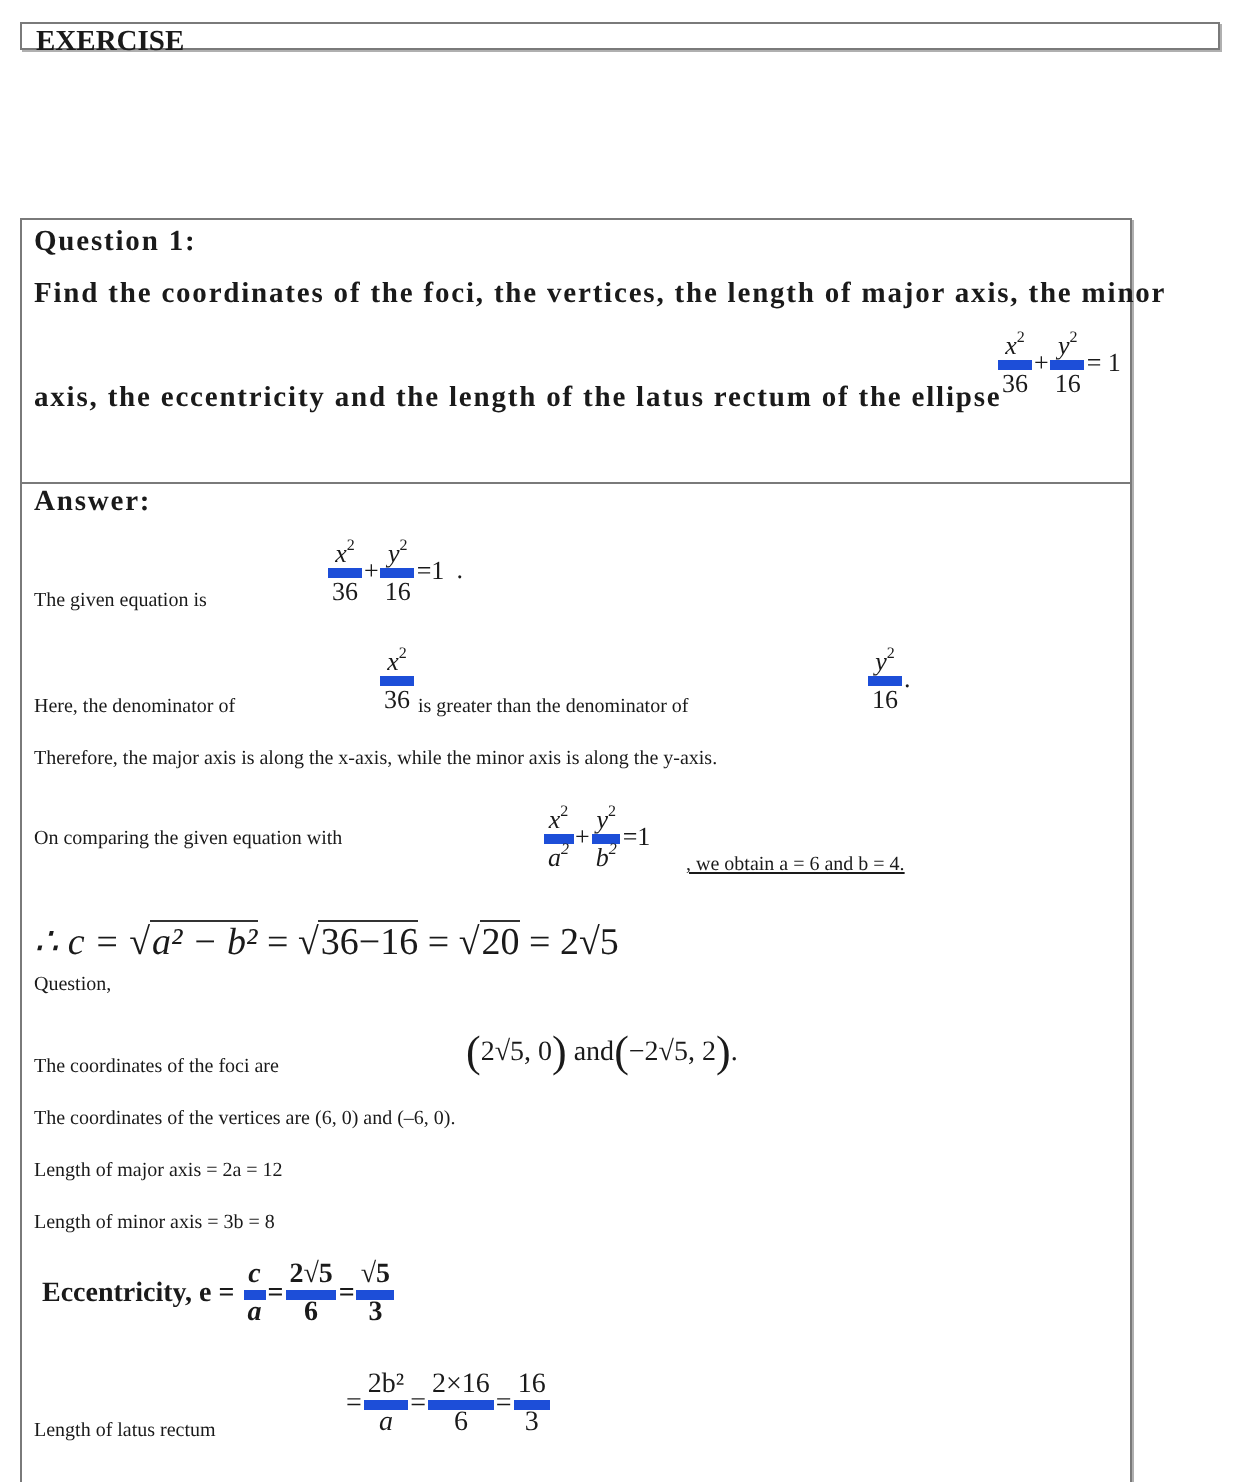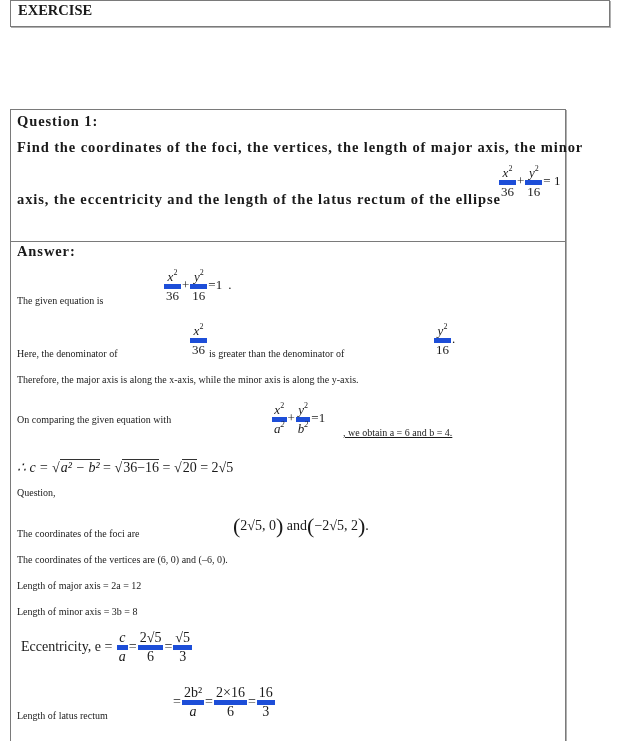--- a/index.html
+++ b/index.html
@@ -1,19 +1,19 @@
 <!DOCTYPE html>
 <html><head>
 <meta charset="utf-8">
 <style>
   html, body { margin:0; padding:0; background:#fff; }
   body { width:619px; height:741px; position:relative; overflow:hidden;
          font-family:"Liberation Serif","DejaVu Serif",serif; color:#1a1a1a; }
   .box { position:absolute; border:1px solid #7a7a7a; box-shadow:1px 1px 0 #b0b0b0; box-sizing:border-box; }
-  #ex-box { left:10px; top:0; width:600px; height:27px; }
+  #ex-box { left:10px; top:11px; width:600px; height:14px; }
   #ex-title { position:absolute; left:7px; top:1px; font-weight:bold; font-size:14.5px; }
   #qa-box { left:10px; top:75px; width:556px; height:653px;margin-top:34px; }
   #divider { position:absolute; left:0; right:0; top:131px; border-top:1px solid #7a7a7a; }
   .t { position:absolute; white-space:nowrap; font-size:10px; }
   .b { font-weight:bold; letter-spacing:0.9px; font-size:14.5px; }
   .m { position:absolute; white-space:nowrap; font-family:"Liberation Serif","DejaVu Serif",serif; font-size:13px; }
   .frac { display:inline-block; vertical-align:middle; text-align:center; margin:0 1px; }
   .frac > span { display:block; line-height:14px; padding:0 2px; }
   .frac > span.num { border-bottom:5px solid #1d4ed8; }
   .i { font-style:italic; }
@@ -55,36 +55,36 @@
   </span>
 
   <span class="t" style="left:6px;top:264px;">Therefore, the major axis is along the x-axis, while the minor axis is along the y-axis.</span>
 
   <span class="t" style="left:6px;top:304px;">On comparing the given equation with</span>
   <span class="m" style="left:260px;top:293px;">
     <span class="frac"><span class="num"><i>x</i><sup>2</sup></span><span class="i">a<sup>2</sup></span></span>+<span class="frac"><span class="num"><i>y</i><sup>2</sup></span><span class="i">b<sup>2</sup></span></span>=1
   </span>
   <span class="t" style="left:332px;top:317px;text-decoration:underline;">, we obtain a = 6 and b = 4.</span>
 
-  <span class="m" style="left:6px;top:349px;font-size:14px;">
+  <span class="m" style="left:6px;top:349px;font-size:19px;">
     <i>∴ c =</i> √<span class="sq i">a² − b²</span> = √<span class="sq">36−16</span> = √<span class="sq">20</span> = <span>2√5</span>
   </span>
 
   <span class="t" style="left:6px;top:377px;">Question,</span>
 
   <span class="t" style="left:6px;top:418px;">The coordinates of the foci are</span>
   <span class="m" style="left:222px;top:403px;font-size:14px;">
     <span class="big">(</span><span>2√5, 0</span><span class="big">)</span> <span>and</span><span class="big">(</span><span>−2√5, 2</span><span class="big">)</span>.
   </span>
 
   <span class="t" style="left:6px;top:444px;">The coordinates of the vertices are (6, 0) and (–6, 0).</span>
   <span class="t" style="left:6px;top:470px;">Length of major axis = 2a = 12</span>
   <span class="t" style="left:6px;top:496px;">Length of minor axis = 3b = 8</span>
 
-  <span class="m" style="left:10px;top:521px;font-size:14px;">
+  <span class="m" style="left:10px;top:521px;font-size:14px;font-weight:bold;">
     <span>Eccentricity, e =</span>
     <span class="frac"><span class="num i">c</span><span class="i">a</span></span>=<span class="frac"><span class="num">2√5</span><span>6</span></span>=<span class="frac"><span class="num">√5</span><span>3</span></span>
   </span>
 
   <span class="t" style="left:6px;top:600px;">Length of latus rectum</span>
   <span class="m" style="left:162px;top:576px;font-size:14px;">
     =<span class="frac"><span class="num">2b²</span><span class="i">a</span></span>=<span class="frac"><span class="num">2×16</span><span>6</span></span>=<span class="frac"><span class="num">16</span><span>3</span></span>
   </span>
 </div>
 

